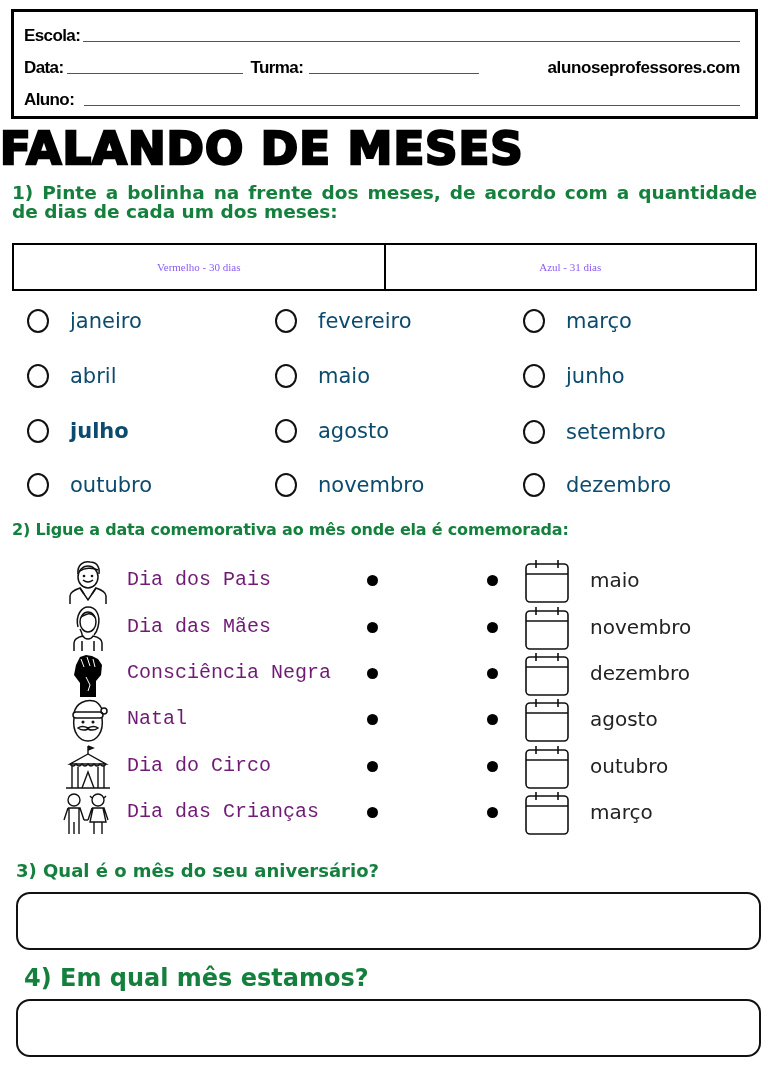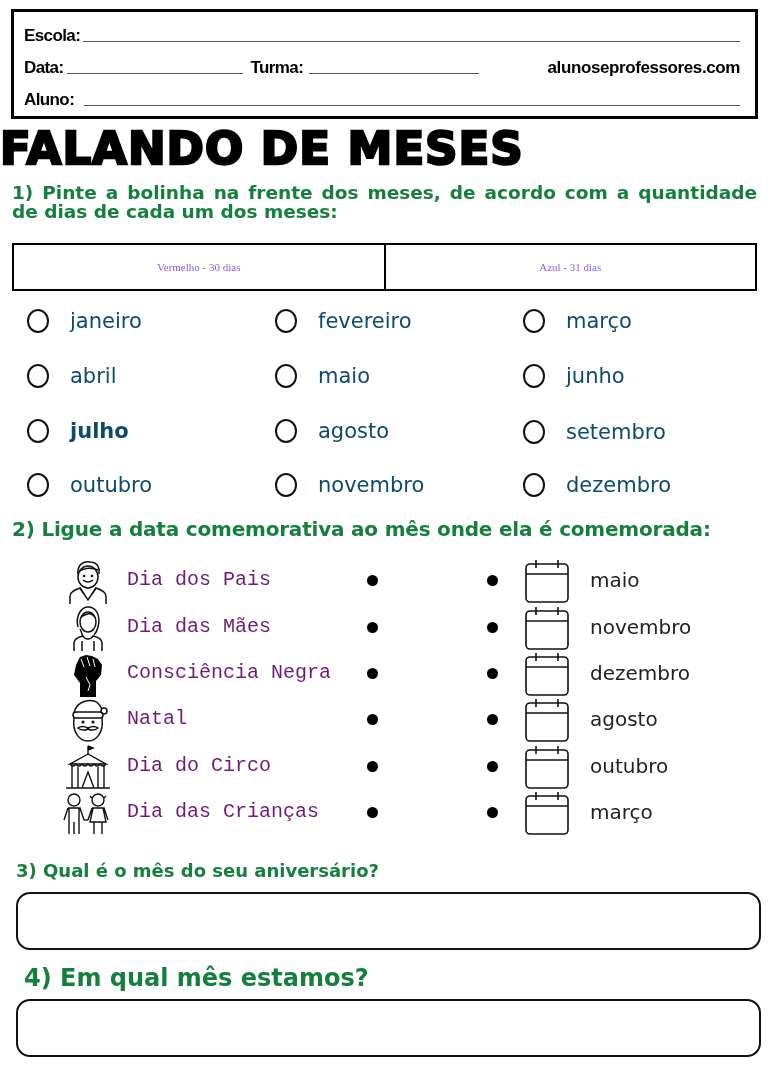--- a/index.html
+++ b/index.html
@@ -20,21 +20,21 @@
 
     
     .main-title {
       position: absolute; left: 0; top: 122px; width: 660px; text-align: left;
       font-family: "DejaVu Sans", sans-serif; font-weight: 900; font-size: 45px; letter-spacing: 1px;
       color: #000; -webkit-text-stroke: 2.5px #000; line-height: 54px;
     }
 
     .question { position: absolute; font-family: "DejaVu Sans", sans-serif; font-weight: bold; font-size: 18.5px; color: #15803d; line-height: 19px; }
     .q1 { left: 12px; top: 183px; width: 745px; text-align: justify; text-align-last: left; }
-    .q2 { left: 12px; top: 520px; font-size: 20px; letter-spacing: -0.2px; }
+    .q2 { left: 12px; top: 520px; font-size: 16px; letter-spacing: -0.2px; }
     .q3 { left: 16px; top: 861px; font-size: 18px; }
     .q4 { left: 24px; top: 969px; font-size: 24px; text-align: right; }
 
     
     .legend-table {
       position: absolute; left: 12px; top: 243px; width: 745px; height: 48px;
       display: flex; border: 2px solid #000;
     }
     .legend-cell { flex: 1; display: flex; align-items: center; justify-content: center;
       font-family: Liberation Serif, serif; font-size: 11px; color: #8b5cf6; border-right: 2px solid #000; }

